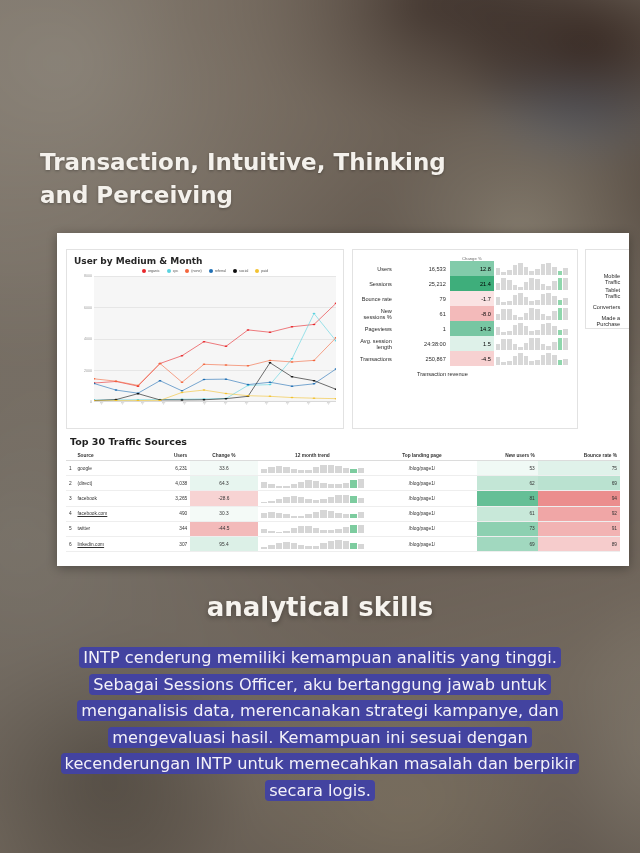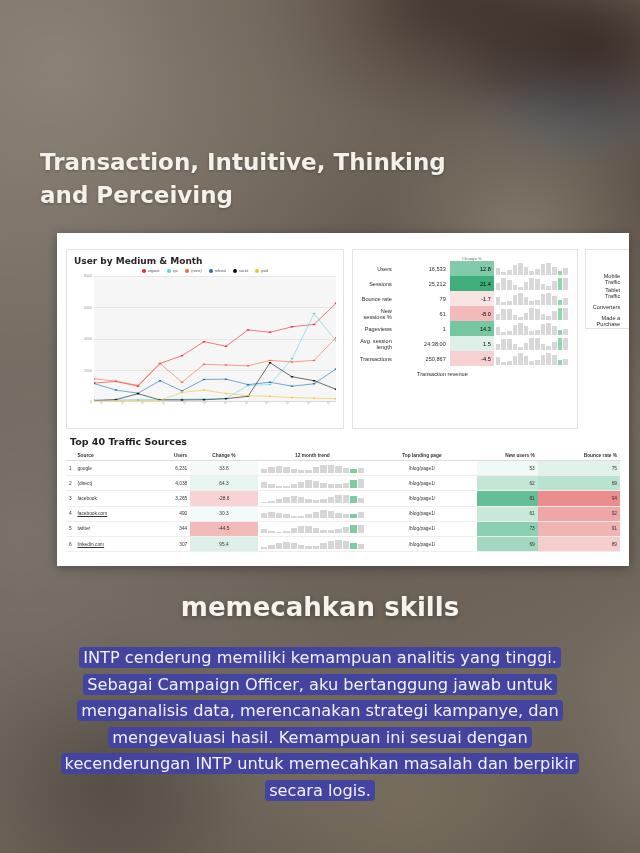--- a/index.html
+++ b/index.html
@@ -579,21 +579,21 @@
                   <i style="height: 55.1336%;"></i>
                   <i style="height: 96%; background: rgb(143, 214, 172);"></i>
                   <i style="height: 96%;"></i>
                 </div>
               </div>
             </div>
         </div>
       </div>
     </div>
 
-    <div class="src-title">Top 40 Traffic Sources</div>
+    <div class="src-title">Top 30 Traffic Sources</div>
     <table class="src-table">
       <thead>
           <tr id="src-head">
             <th class="c-rank"></th>
             <th class="c-src">Source</th>
             <th class="c-users">Users</th>
             <th class="c-chg">Change %</th>
             <th class="c-trend">12 month trend</th>
             <th class="c-land">Top landing page</th>
             <th class="c-new">New users %</th>
@@ -760,18 +760,18 @@
               </div>
             </td>
             <td class="c-land">/blog/page1/</td>
             <td class="c-new" style="background: rgba(46, 168, 112, 0.45);">69</td>
             <td class="c-br" style="background: rgba(226, 86, 86, 0.3);">89</td>
           </tr>
         </tbody>
     </table>
   </div>
 
-  <div class="skills-title">memecahkan skills</div>
+  <div class="skills-title">analytical skills</div>
   <div class="caption">
-    <span>INTP cenderung memiliki kemampuan analitis yang tinggi. Sebagai Campaign Officer, aku bertanggung jawab untuk menganalisis data, merencanakan strategi kampanye, dan mengevaluasi hasil. Kemampuan ini sesuai dengan kecenderungan INTP untuk memecahkan masalah dan berpikir secara logis.</span>
+    <span>INTP cenderung memiliki kemampuan analitis yang tinggi. Sebagai Sessions Officer, aku bertanggung jawab untuk menganalisis data, merencanakan strategi kampanye, dan mengevaluasi hasil. Kemampuan ini sesuai dengan kecenderungan INTP untuk memecahkan masalah dan berpikir secara logis.</span>
   </div>
 
 </div>
 
 </body></html>

